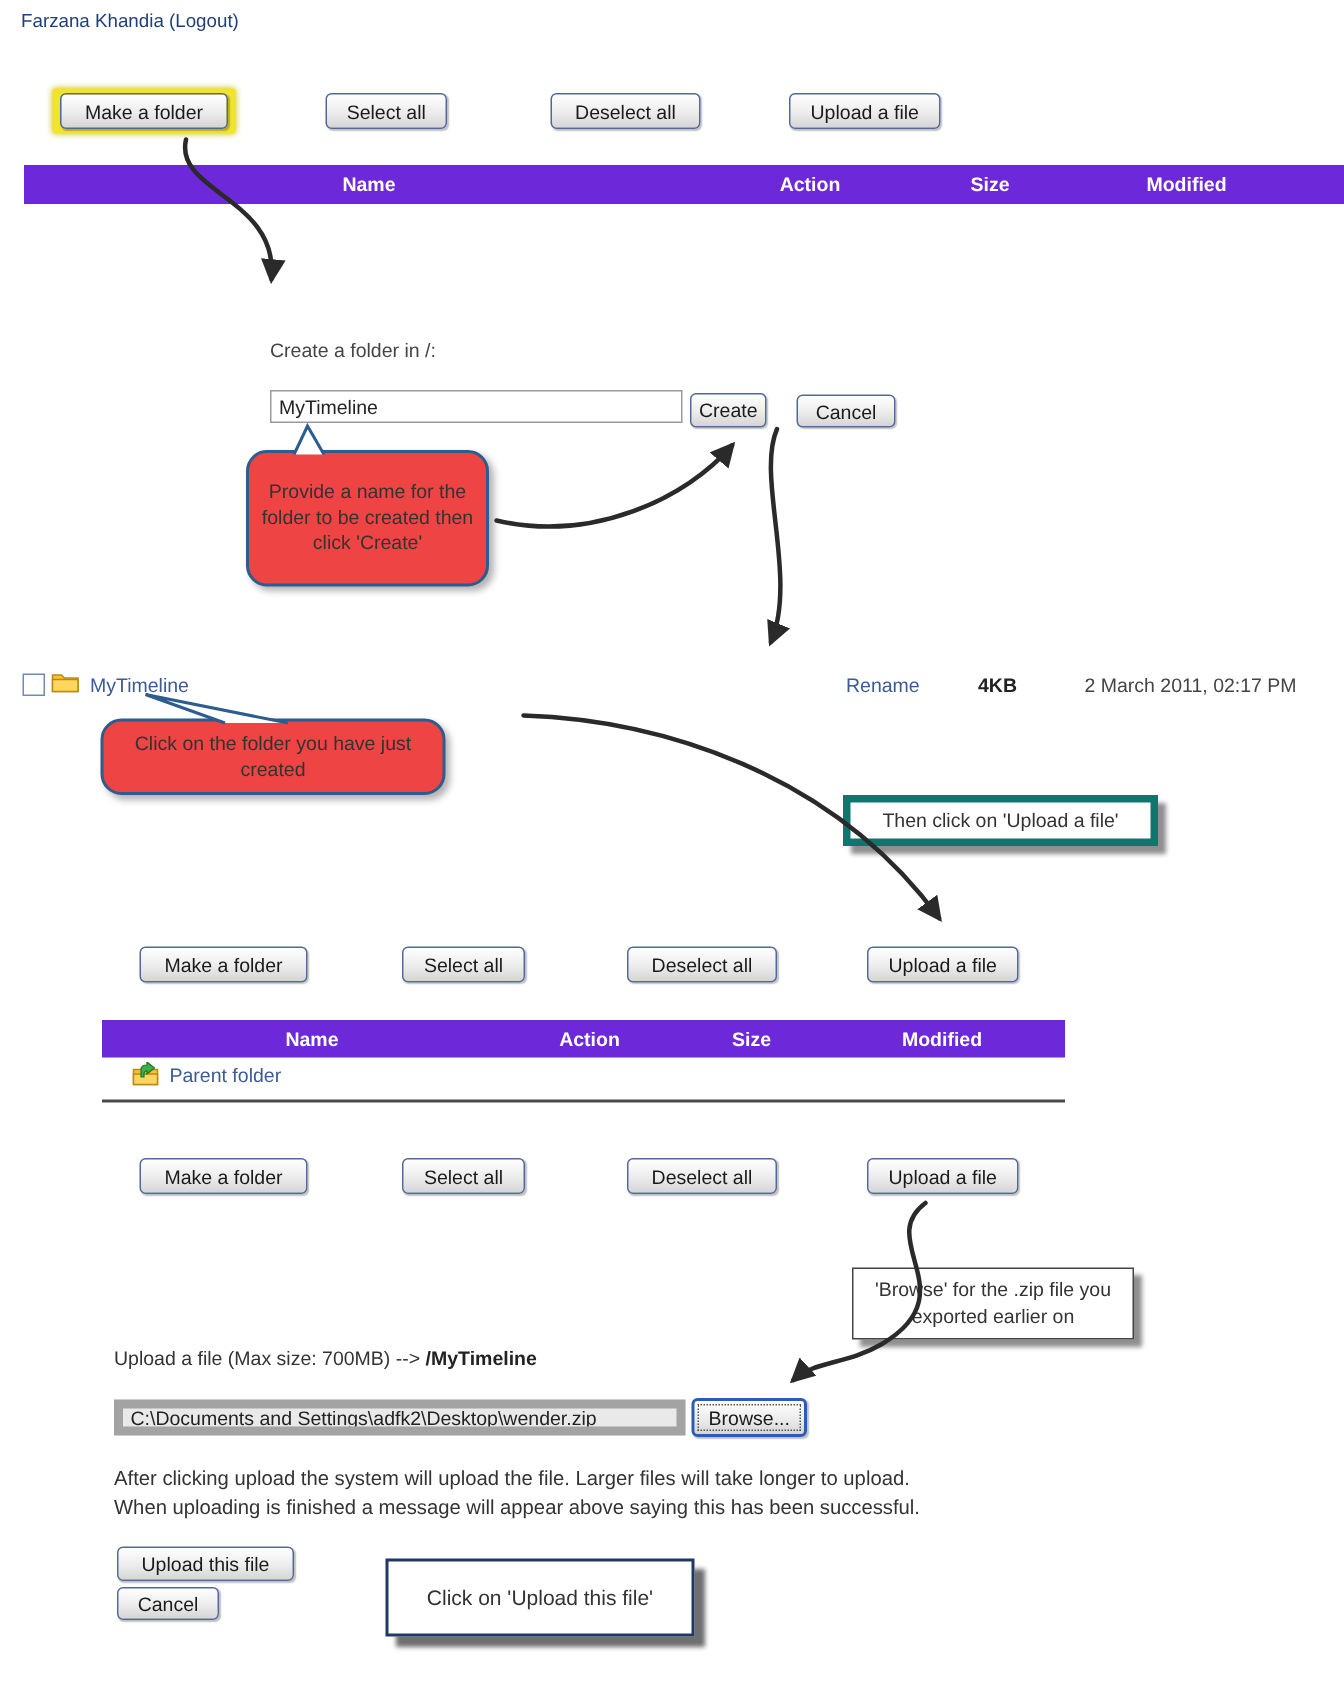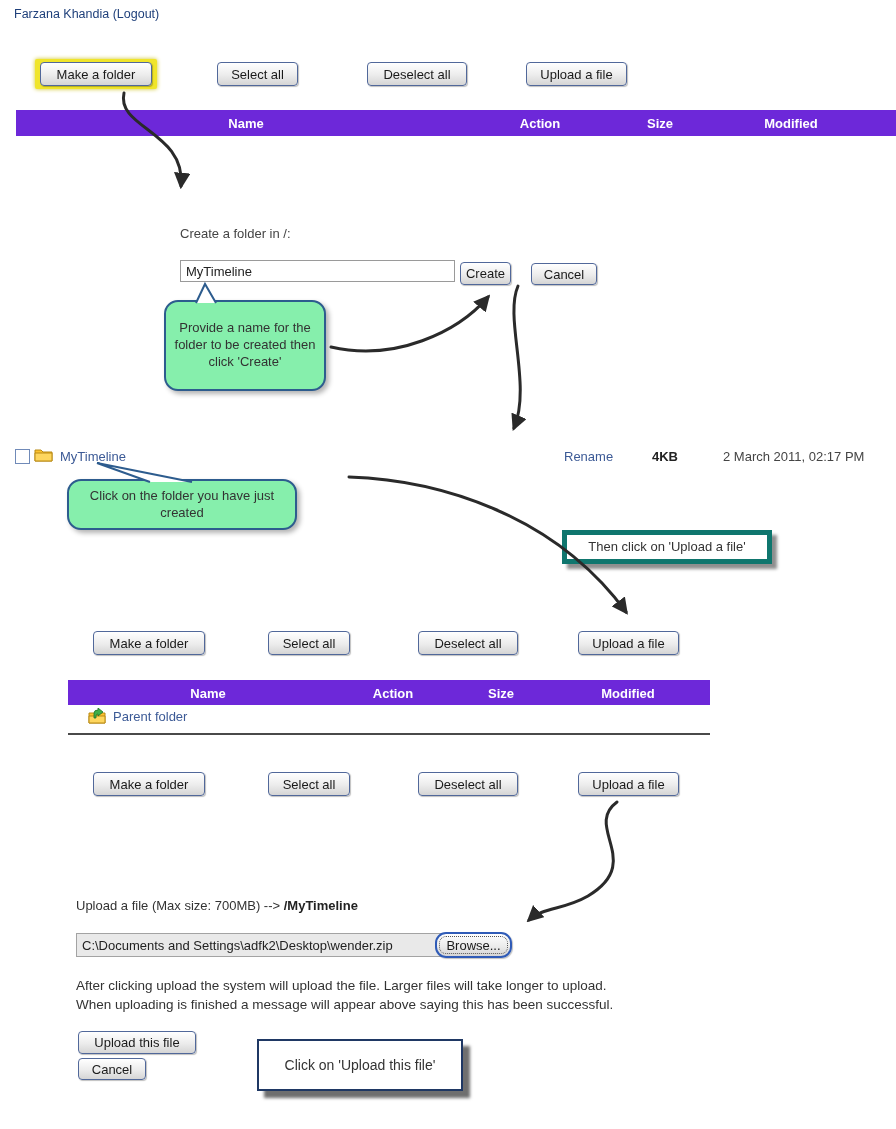--- a/index.html
+++ b/index.html
@@ -14,35 +14,35 @@
   .hl{position:absolute;background:#f0e52a;padding:3px 5px;border-radius:2px;
       box-shadow:0 0 4px #cfc422;}
   .hl .btn{position:relative;}
   
   .th-bar{position:absolute;background:#6d28d9;color:#fff;font-weight:bold;font-size:13px;}
   .th-label{position:absolute;top:50%;transform:translate(-50%,-50%);white-space:nowrap;}
   
   .link{color:#3c5a96;text-decoration:none;white-space:nowrap;}
   .plain{position:absolute;font-size:13px;white-space:nowrap;}
   
-  .bubble{position:absolute;background:#86efac;border:2px solid #2d5c8e;border-radius:14px;
+  .bubble{position:absolute;background:#ef4444;border:2px solid #2d5c8e;border-radius:14px;
           display:flex;align-items:center;justify-content:center;text-align:center;
           font-size:13px;color:#333;box-shadow:3px 3px 5px rgba(0,0,0,.3);
           padding:4px 8px;box-sizing:border-box;line-height:1.3;}
   
   .note{position:absolute;background:#fff;display:flex;align-items:center;justify-content:center;
         text-align:center;font-size:13px;color:#333;box-sizing:border-box;line-height:1.35;
         padding:4px 8px;}
   .note.blue{border:5px solid #0f766e;box-shadow:5px 5px 3px #8f8f8f;}
   .note.dark{border:1px solid #444;box-shadow:5px 5px 3px #8f8f8f;}
   .note.navy{border:2px solid #1f3864;box-shadow:7px 7px 3px #6f6f6f;font-size:14px;}
   
   .text-input{position:absolute;border:1px solid #9a9a9a;font:13px "Liberation Sans",sans-serif;
               padding:2px 5px;box-sizing:border-box;color:#222;background:#fff;}
-  .file-path{background:#e9e9e9;border:1px solid #a3a3a3;}
+  .file-path{background:#e9e9e9;border:6px solid #a3a3a3;}
   .browse-btn{border:2px solid #2f5bb7;outline:1px dotted #555;outline-offset:-5px;}
   .checkbox{position:absolute;width:13px;height:13px;border:1px solid #708ab8;background:#fff;
             display:inline-block;cursor:pointer;}
   .divider{position:absolute;background:#4a4a4a;height:2px;}
   svg.overlay{position:absolute;left:0;top:0;width:896px;height:1129px;pointer-events:none;}
   .bold{font-weight:bold;color:#222;}
   .crumb{font-weight:bold;font-size:13px;}
   .sep{color:#3c5a96;font-size:11px;padding:0 4px;}
 </style>
 </head>
@@ -110,27 +110,28 @@
     </svg>
   </span>
   <a class="plain link" style="left:113px;top:709px;">Parent folder</a>
   <div class="divider" style="left:68px;top:733px;width:642px;"></div>
 
   <div class="btn" style="left:93px;top:772px;width:112px;">Make a folder</div>
   <div class="btn" style="left:268px;top:772px;width:82px;">Select all</div>
   <div class="btn" style="left:418px;top:772px;width:100px;">Deselect all</div>
   <div class="btn" style="left:578px;top:772px;width:101px;">Upload a file</div>
 
+  <div class="note dark" style="left:568px;top:845px;width:188px;height:48px;">'Browse' for the .zip file you exported earlier on</div>
 
   <div class="plain" style="left:76px;top:898px;color:#333;">
     <span>Upload a file (Max size: 700MB) --&gt; </span><span class="bold">/MyTimeline</span>
   </div>
 
   <input class="text-input file-path" style="left: 76px; top: 933px; width: 381px; height: 24px;" value="C:\Documents and Settings\adfk2\Desktop\wender.zip">
-  <div class="btn browse-btn" style="left:435px;top:932px;width:77px;height:26px;border-radius:11px;">Browse...</div>
+  <div class="btn browse-btn" style="left:461px;top:932px;width:77px;height:26px;">Browse...</div>
 
   <div class="plain" style="left:76px;top:997px;font-size:13.5px;">When uploading is finished a message will appear above saying this has been successful.</div>
   <div class="plain" style="left:76px;top:978px;font-size:13.5px;">After clicking upload the system will upload the file. Larger files will take longer to upload.</div>
 
   <div class="btn" style="left:78px;top:1031px;width:118px;height:23px;">Upload this file</div>
   <div class="btn" style="left:78px;top:1058px;width:68px;height:22px;">Cancel</div>
 
   <div class="note navy" style="left:257px;top:1039px;width:206px;height:52px;">Click on 'Upload this file'</div>
 
   <svg class="overlay">

